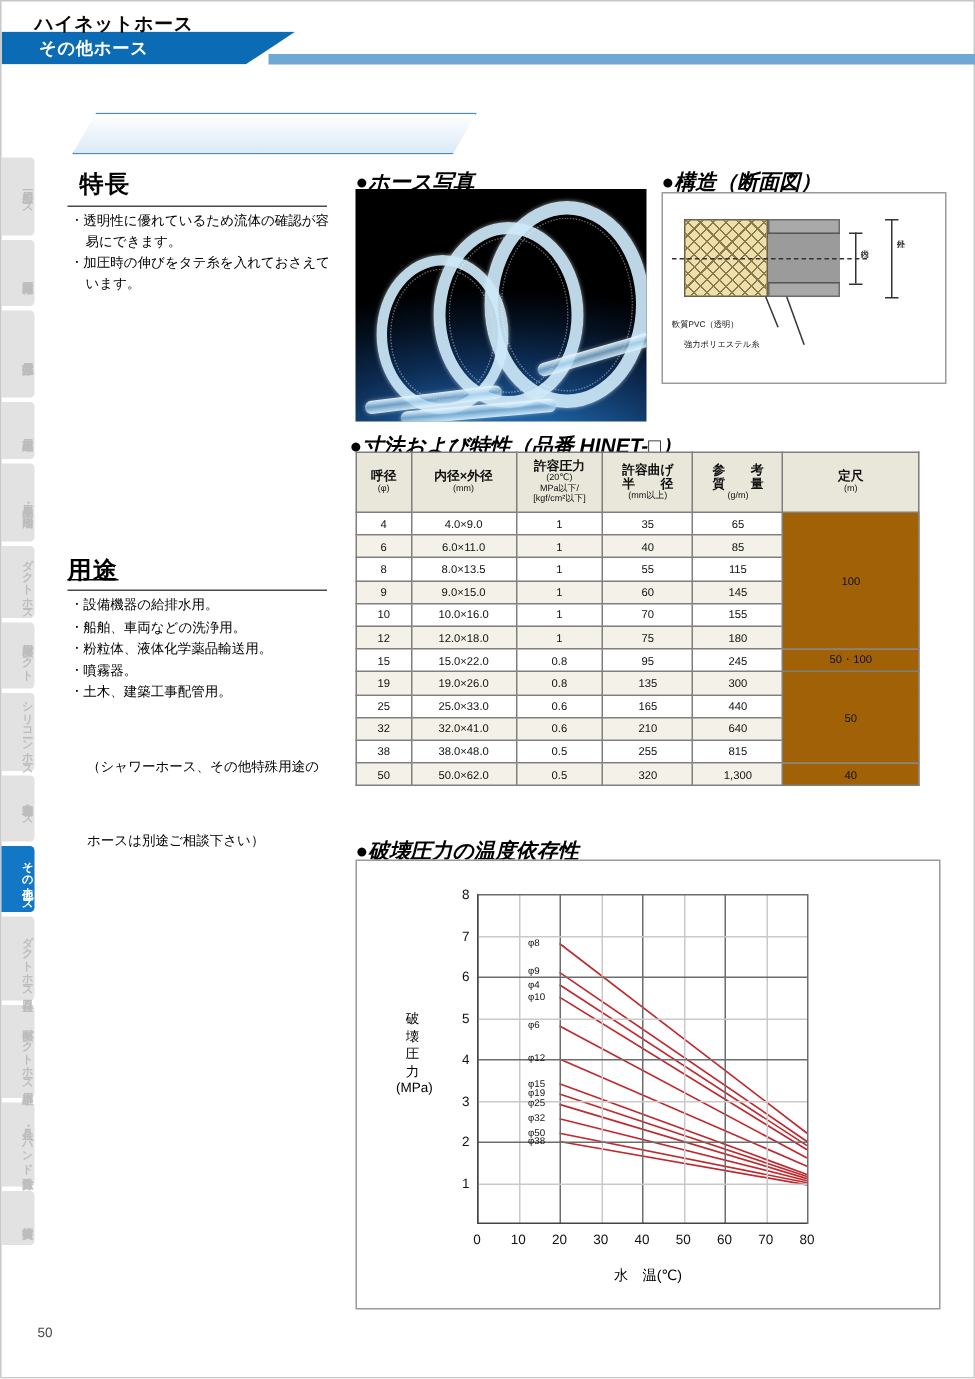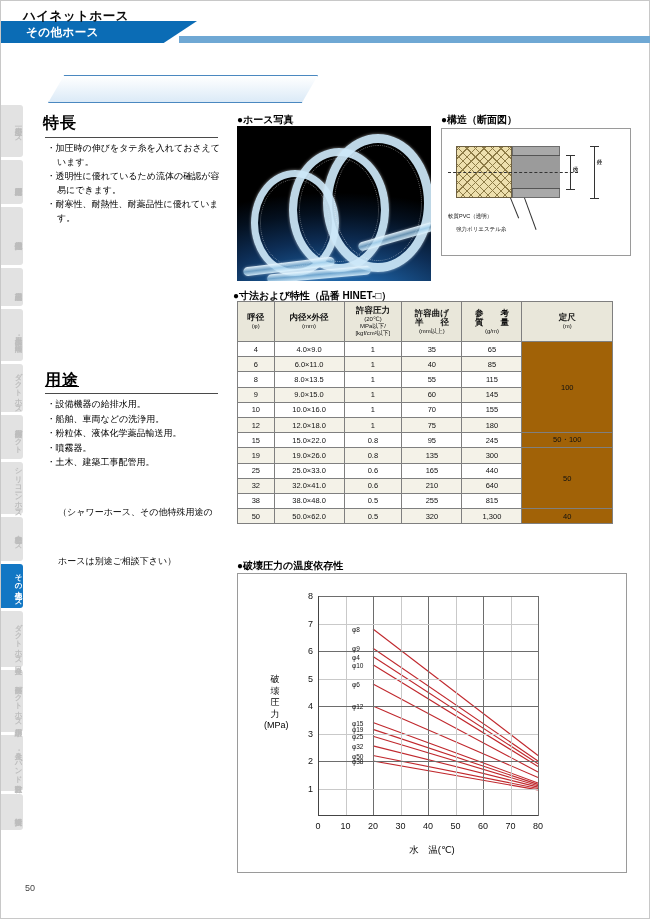--- a/index.html
+++ b/index.html
@@ -121,23 +121,24 @@
   .bullets .sub {
     display: block;
     padding-left: 9px;
     text-indent: 0;
     margin-top: 36px;
   }
 
   
   .cap {
     position: absolute;
-    font-size: 10px;
+    font-size: 14px;
     font-weight: bold;
     color: #000;
+    font-style: italic;
   }
 
   
   #hose-photo {
     position: absolute; left: 236px; top: 125px;
     width: 194px; height: 155px;
     background:
       radial-gradient(ellipse 120% 75% at 50% 118%, #2f8fd8 0%, #1c5e9e 28%, #0d2d55 58%, #04101f 82%, #000 100%);
     overflow: hidden;
   }
@@ -387,26 +388,25 @@
       <div class="side-tab" style="height: 36px;">
         <span>技術資料</span>
       </div>
     </div>
 
   <div id="product-title-wrap">
     <div id="product-title-shape"></div>
   </div>
   <div id="product-title-text">ハイネットホース</div>
 
-  <div class="sec-head" style="left:42px; top:112px;">特長</div>
+  <div class="sec-head" style="left:52px; top:112px;">特長</div>
   <div class="sec-rule" style="left:44px; top:136px; width:173px;"></div>
   <div class="bullets" id="features-list" style="left:48px; top:141px; width:178px;">
+      <span class="li"><span class="dot">･</span><span>透明性に優れているため流体の確認が容易にできます。</span></span>
       <span class="li"><span class="dot">･</span><span>加圧時の伸びをタテ糸を入れておさえています。</span></span>
-      <span class="li"><span class="dot">･</span><span>透明性に優れているため流体の確認が容易にできます。</span></span>
-      <span class="li"><span class="dot">･</span><span>耐寒性、耐熱性、耐薬品性に優れています。</span></span>
     </div>
 
   <div class="sec-head" style="left:44px; top:369px;text-decoration:underline;">用途</div>
   <div class="sec-rule" style="left:44px; top:392px; width:173px;"></div>
   <div class="bullets" id="uses-list" style="left:48px; top:397px; width:185px;">
       <span class="li"><span class="dot">･</span><span>設備機器の給排水用。</span></span>
       <span class="li"><span class="dot">･</span><span>船舶、車両などの洗浄用。</span></span>
       <span class="li"><span class="dot">･</span><span>粉粒体、液体化学薬品輸送用。</span></span>
       <span class="li"><span class="dot">･</span><span>噴霧器。</span></span>
       <span class="li"><span class="dot">･</span><span>土木、建築工事配管用。</span></span>

